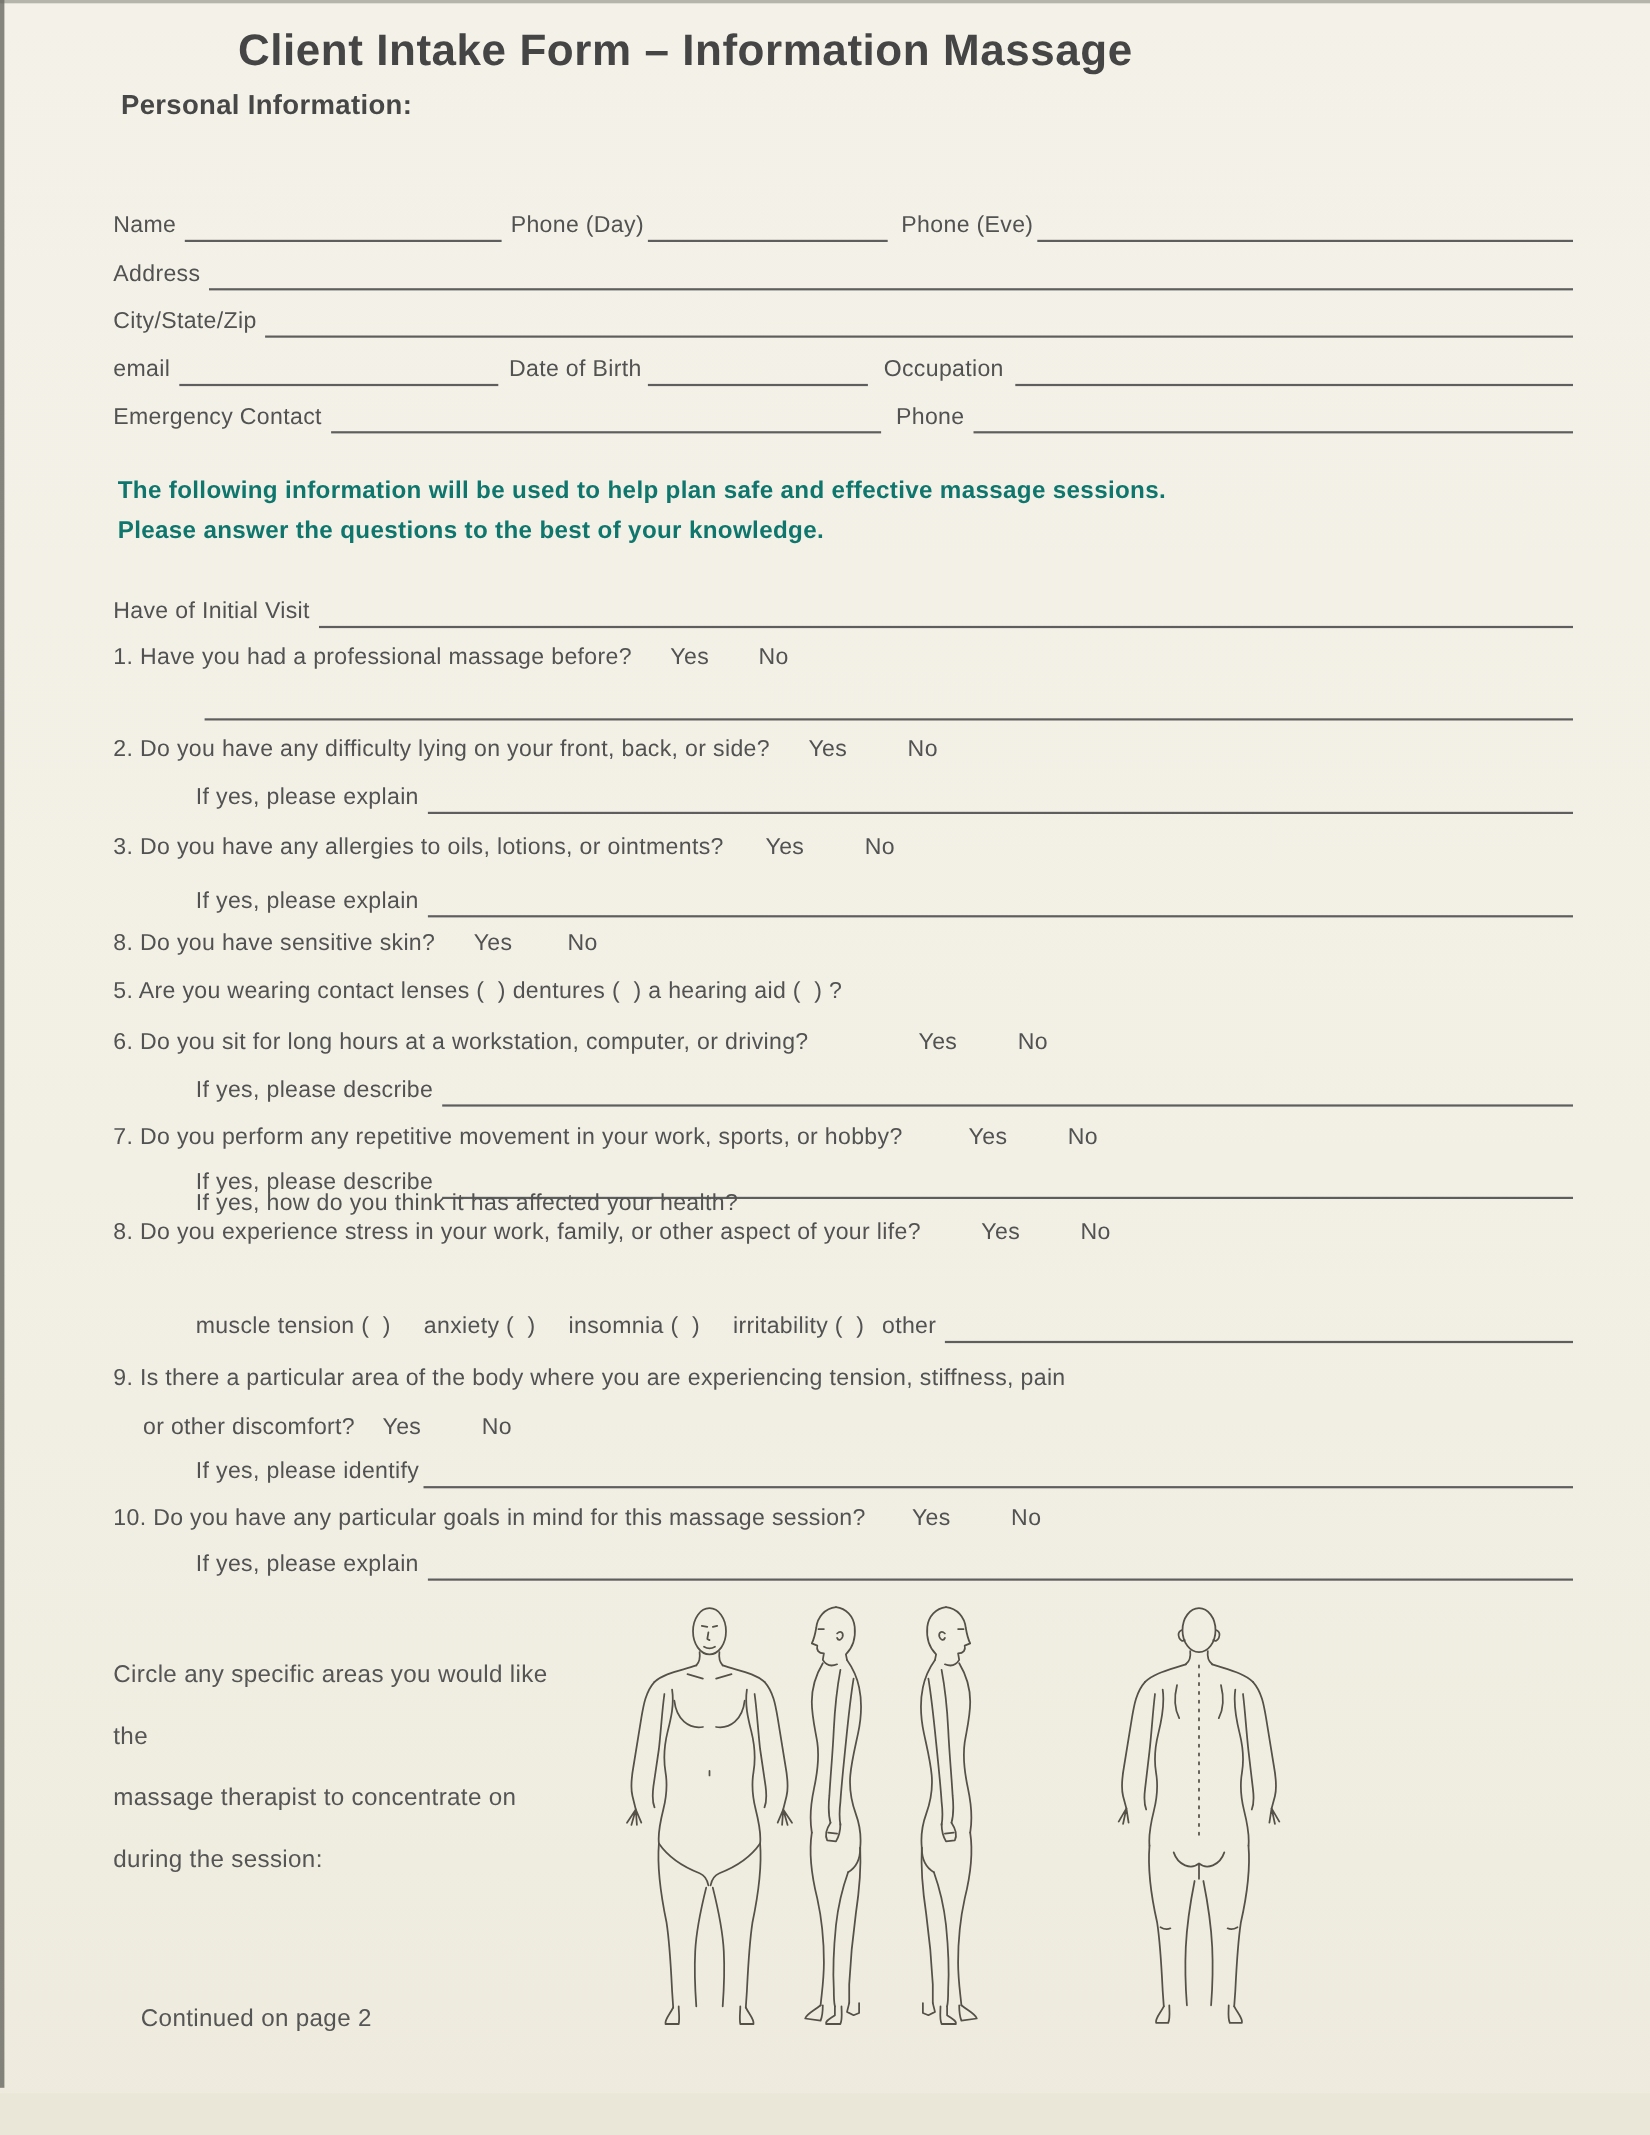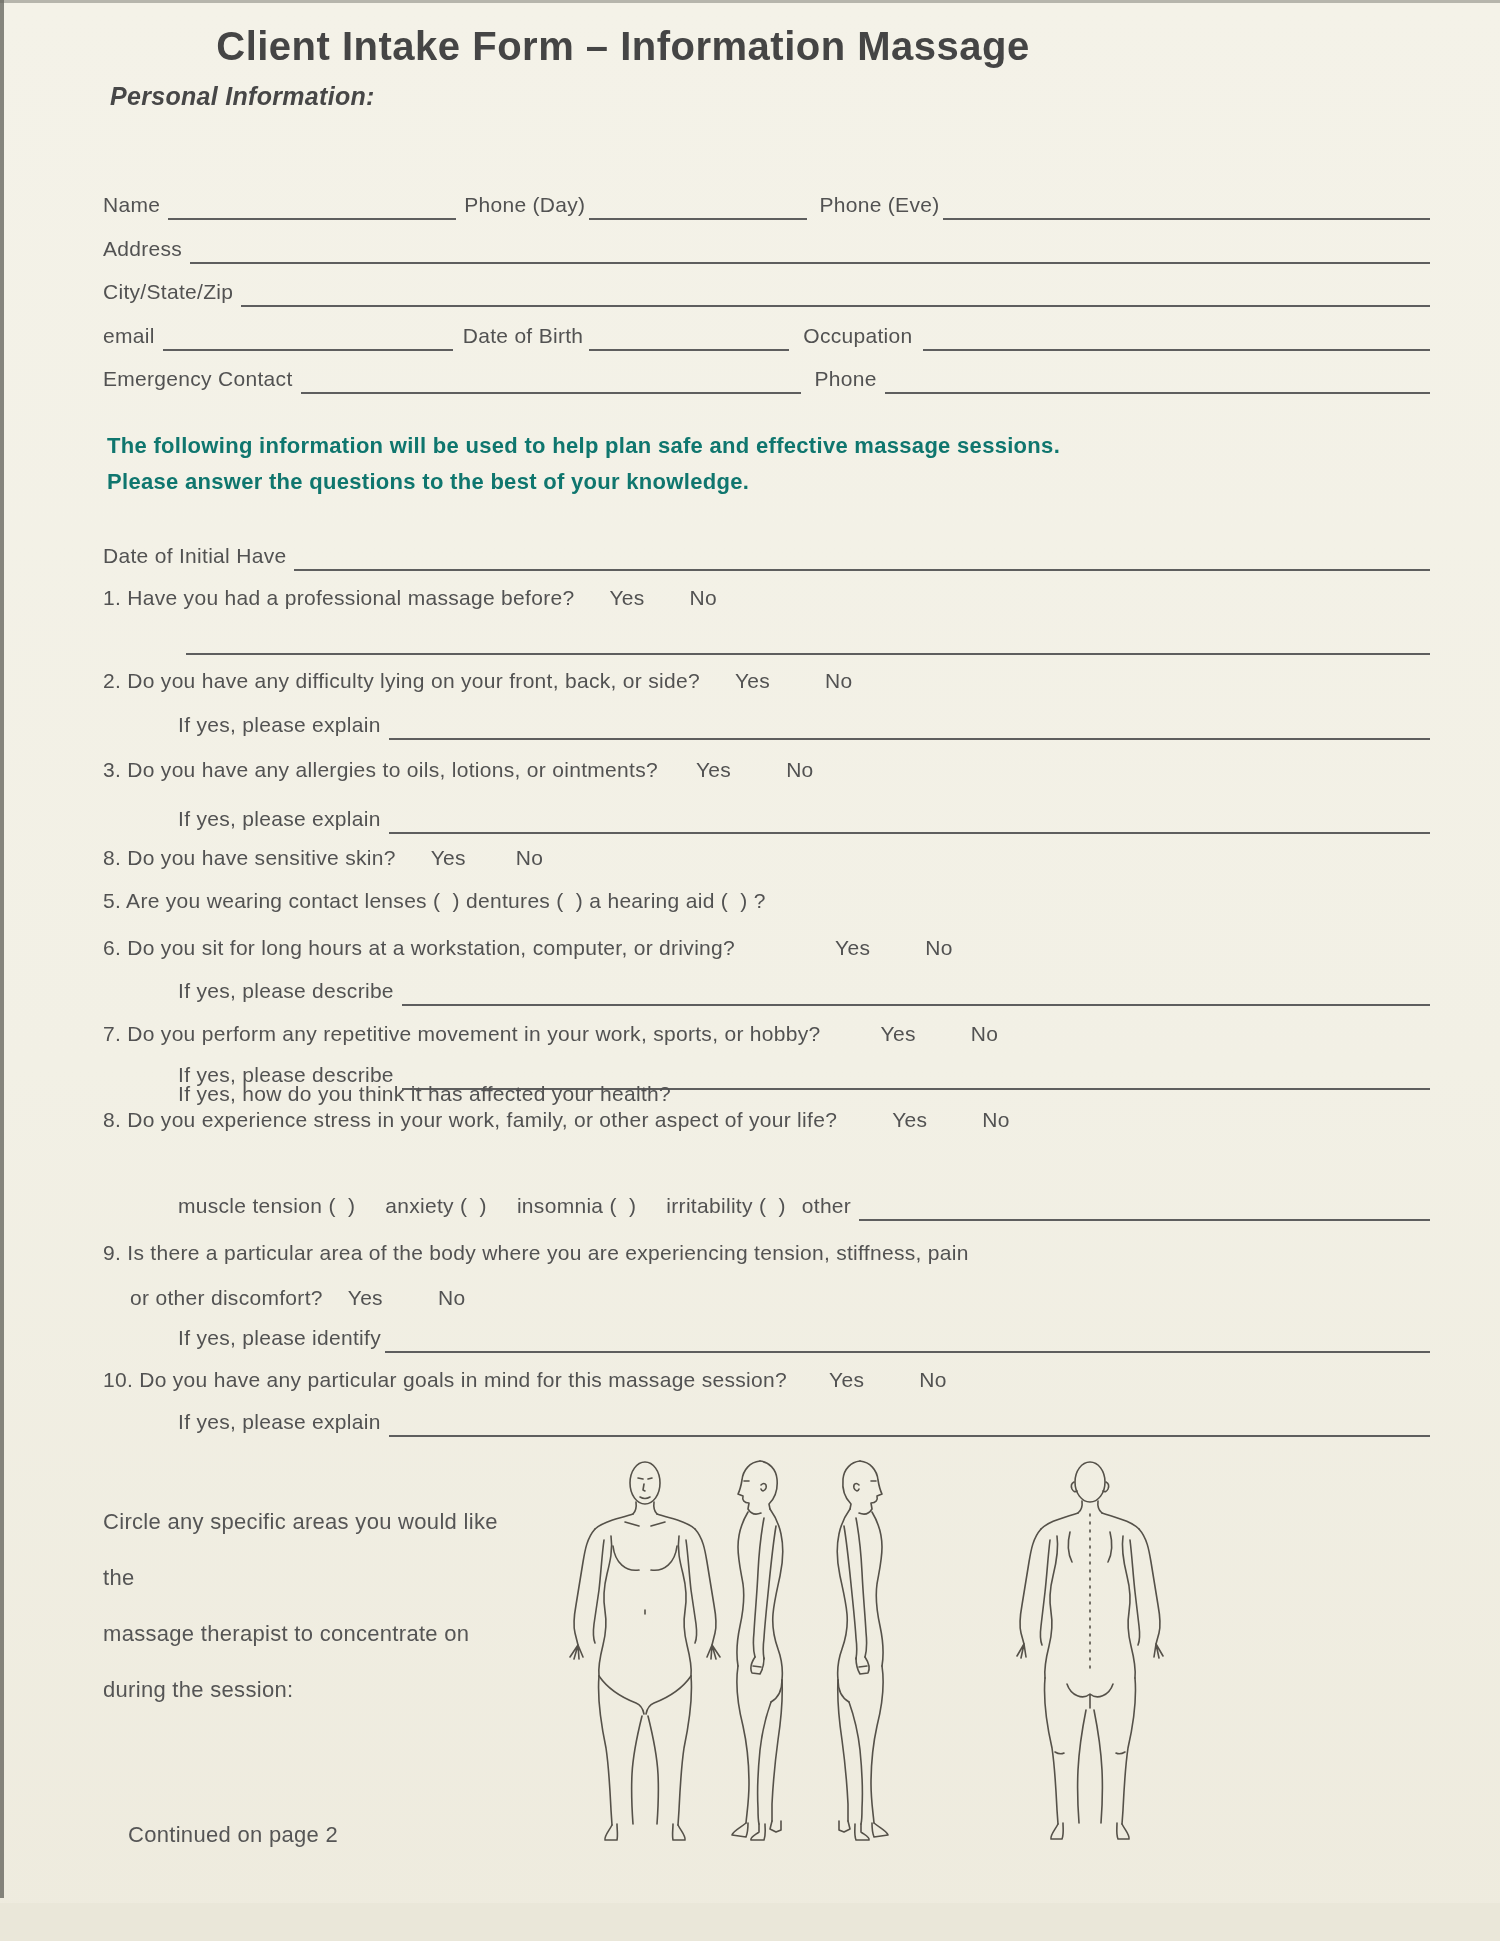--- a/index.html
+++ b/index.html
@@ -13,21 +13,21 @@
   .edge-top{position:absolute;left:0;top:0;width:100%;height:3px;background:#6a6a64;opacity:.45;}
   .edge-bottom{position:absolute;left:0;bottom:0;width:100%;height:38px;background:#eae7d9;}
   .row{position:absolute;left:103px;right:70px;display:flex;height:30px;
        font-size:21px;letter-spacing:.3px;white-space:pre;align-items:flex-start;}
   .row span{line-height:26px;}
   .ln{border-bottom:2px solid #5e5e5e;align-self:flex-end;margin-bottom:2px;margin-left:8px;height:0;}
   .f1{flex:1;}
   .sub{left:178px;}
   .ttl{position:absolute;top:24px;left:103px;width:1040px;text-align:center;
        font-size:40px;font-weight:bold;color:#454545;letter-spacing:.5px;}
-  .sect{position:absolute;top:82px;left:110px;font-size:25px;font-weight:bold;color:#474747;letter-spacing:.3px;font-style:italic;}
+  .sect{position:absolute;top:82px;left:110px;font-size:25px;font-weight:bold;color:#474747;letter-spacing:.3px;}
   .intro{position:absolute;top:428px;left:107px;width:1000px;font-size:22px;font-weight:bold;
          color:#0f766e;line-height:36px;letter-spacing:.3px;}
   .circle-note{position:absolute;top:1494px;left:103px;width:420px;font-size:22px;
                line-height:56px;letter-spacing:.3px;color:#555;}
   .footer{position:absolute;top:1822px;left:128px;font-size:22px;letter-spacing:.3px;color:#555;}
   .figs{position:absolute;left:455px;top:1452px;}
   .figs path,.figs ellipse{fill:none;stroke:#555149;stroke-width:1.6;stroke-linecap:round;stroke-linejoin:round;}
 </style>
 </head>
 <body>
@@ -73,21 +73,21 @@
   <span style="margin-left:14px">Phone</span>
   <span class="ln f1" style="margin-left:8px"></span>
 </div>
 
 <div class="intro">
   <div>The following information will be used to help plan safe and effective massage sessions.</div>
   <div>Please answer the questions to the best of your knowledge.</div>
 </div>
 
 <div class="row" style="top:543px">
-  <span>Date of Initial Have</span>
+  <span>Have of Initial Visit</span>
   <span class="ln f1"></span>
 </div>
 
 <div class="row" style="top:585px">
   <span>1. Have you had a professional massage before?</span>
   <span style="margin-left:35px">Yes</span>
   <span style="margin-left:45px">No</span>
 </div>
 <div class="row sub" style="top:627px">
   <span class="ln f1"></span>

